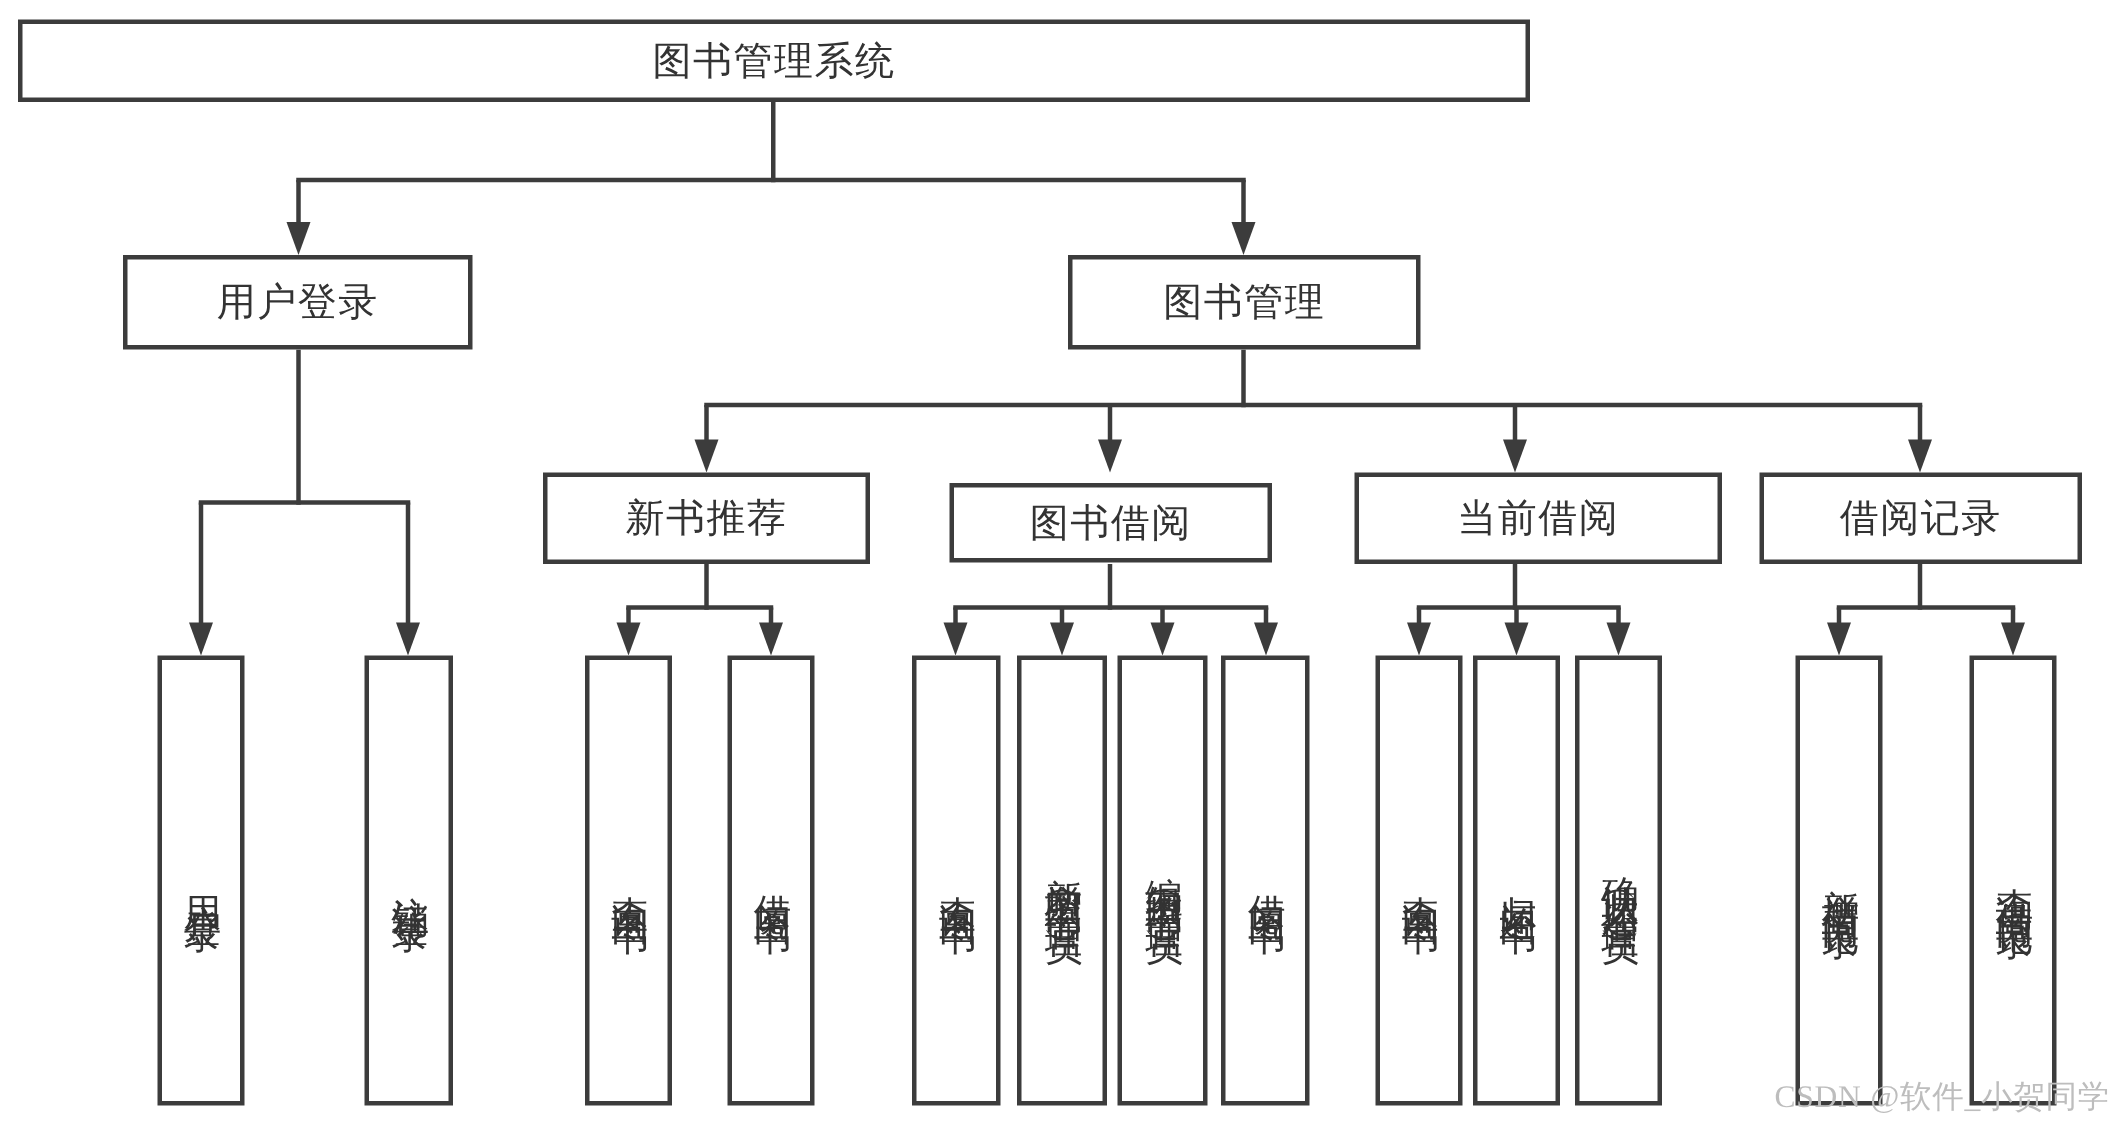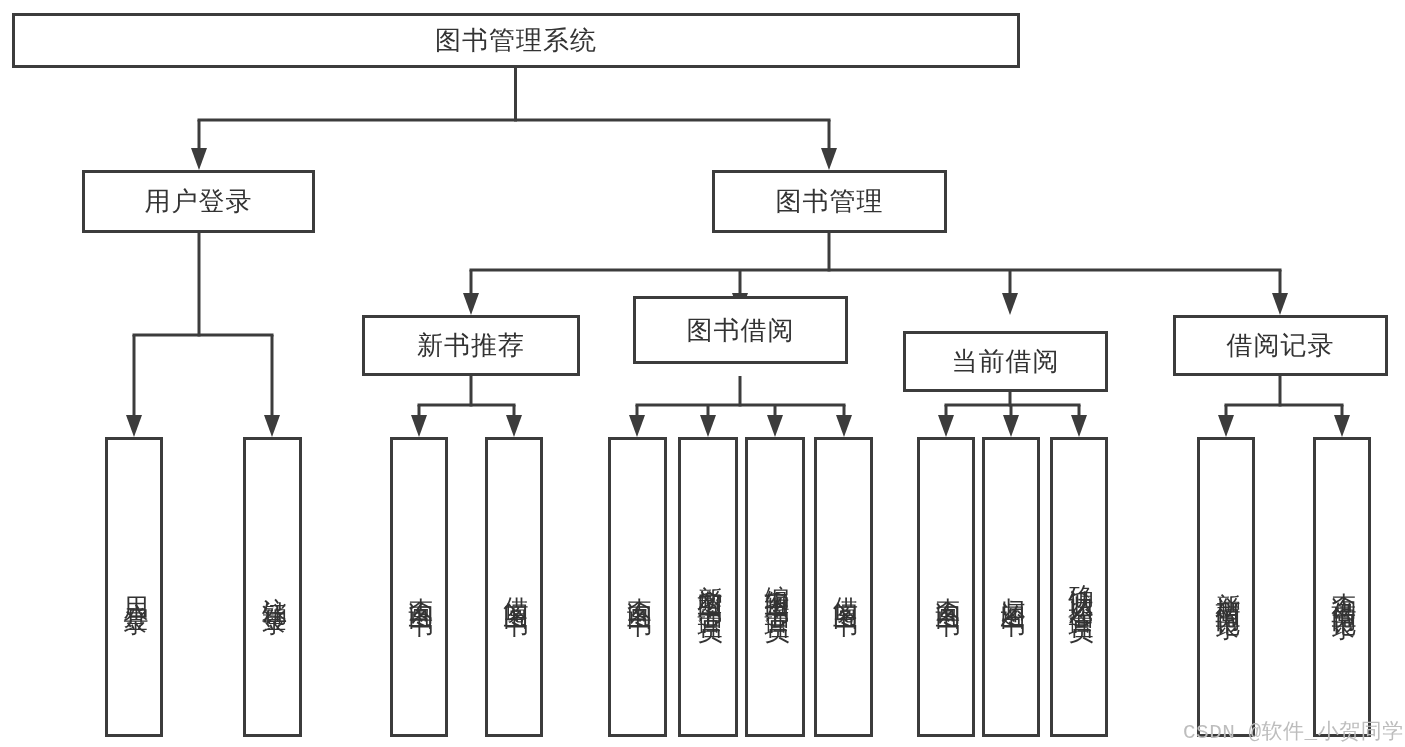--- a/index.html
+++ b/index.html
@@ -1,21 +1,21 @@
 <!DOCTYPE html>
 <html><head>
 <meta charset="utf-8">
 <style>
   html, body { margin: 0; padding: 0; background: #ffffff; }
   .canvas {
     position: relative;
     width: 1405px;
     height: 747px;
     background: #ffffff;
-    font-family: Liberation Mono, monospace;
+    font-family: Liberation Serif, serif;
     overflow: hidden;
   }
   svg.connectors {
     position: absolute;
     left: 0; top: 0;
     width: 1405px; height: 747px;
     z-index: 1;
   }
   .node {
     position: absolute;
@@ -126,24 +126,24 @@
   <div class="node h-node" style="left:82px; top:170px; width:233px; height:63px;">
     <span>用户登录</span>
   </div>
   <div class="node h-node" style="left:362px; top:315px; width:218px; height:61px;">
     <span>新书推荐</span>
   </div>
 
   <div class="node h-node" style="left:712px; top:170px; width:235px; height:63px;">
     <span>图书管理</span>
   </div>
-  <div class="node h-node" style="left:633px; top:296px; width:215px; height:68px;">
+  <div class="node h-node" style="left:633px; top:322px; width:215px; height:53px;">
     <span>图书借阅</span>
   </div>
-  <div class="node h-node" style="left:903px; top:315px; width:205px; height:61px;margin-top:16px;">
+  <div class="node h-node" style="left:903px; top:315px; width:245px; height:61px;">
     <span>当前借阅</span>
   </div>
   <div class="node h-node" style="left:1173px; top:315px; width:215px; height:61px;">
     <span>借阅记录</span>
   </div>
 
   <div class="node leaf" style="left:105px; top:437px; width:58px; height:300px;">
     <span class="vtext">用户登录</span>
   </div>
   <div class="node leaf" style="left:243px; top:437px; width:59px; height:300px;">

